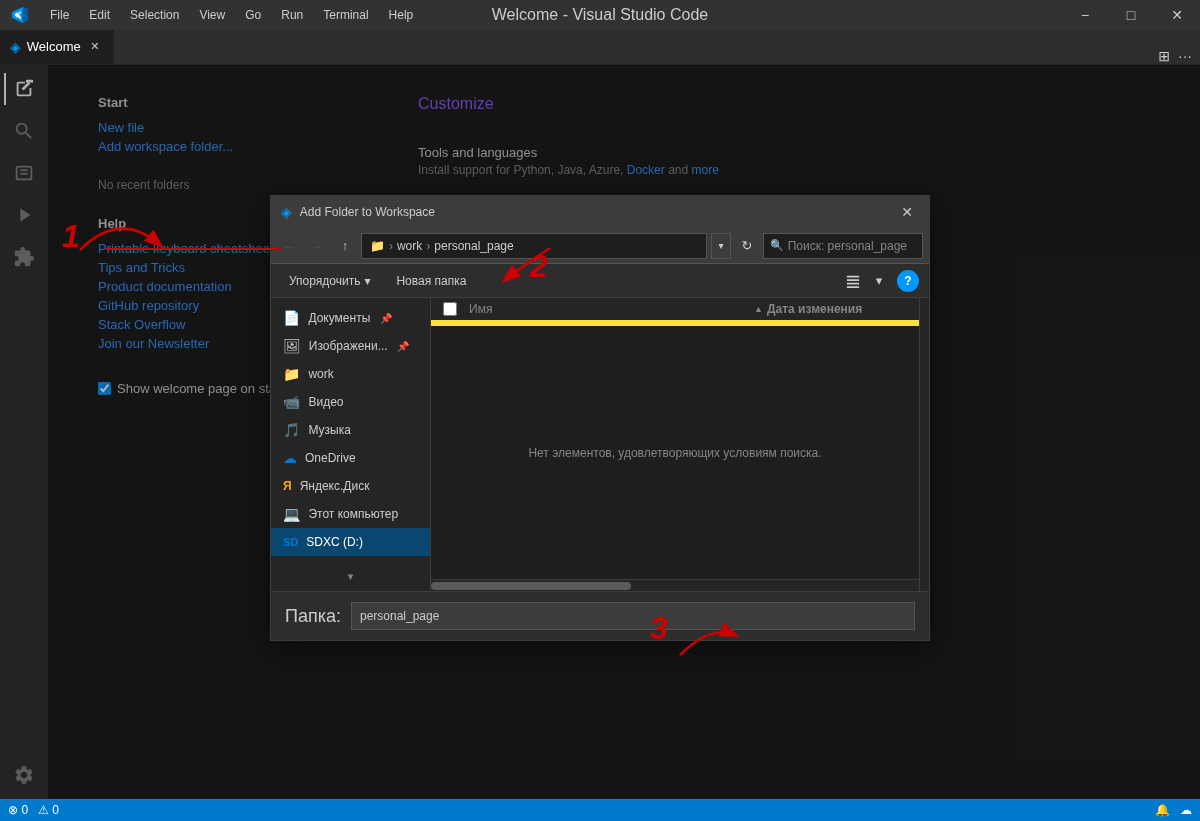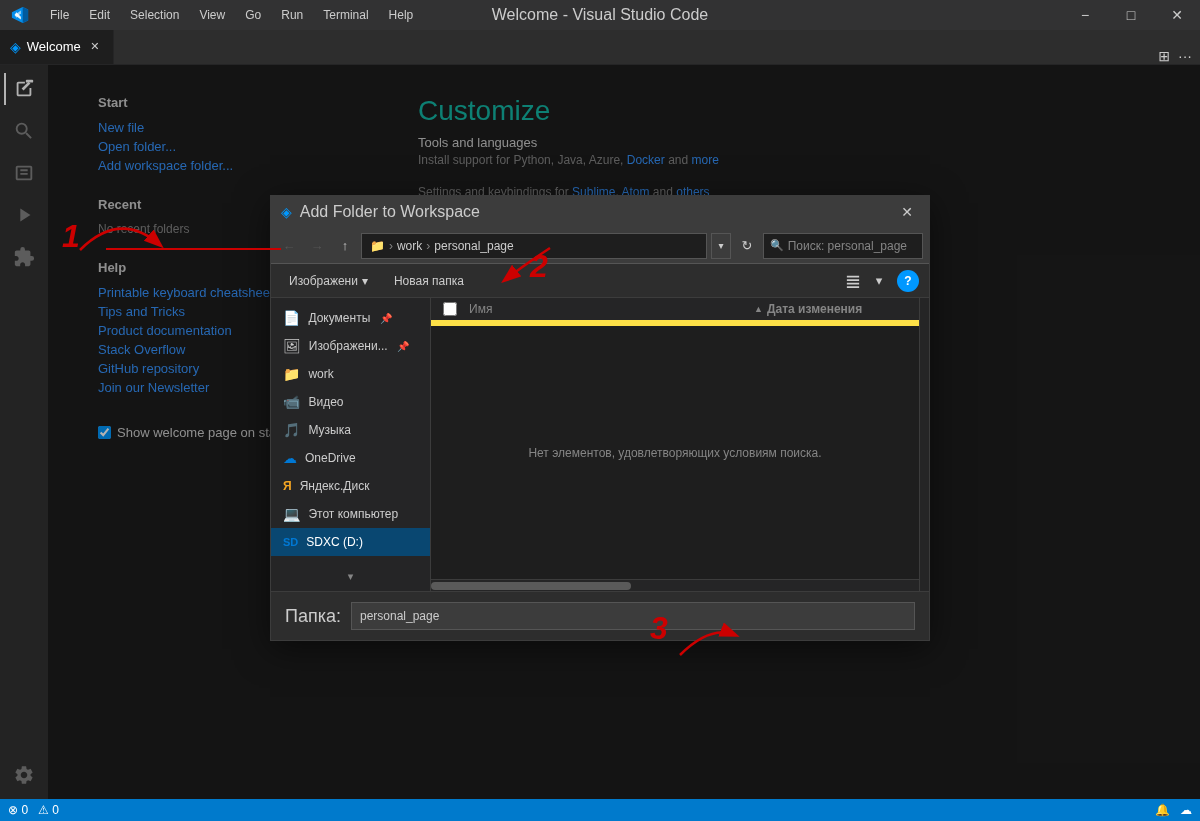--- a/index.html
+++ b/index.html
@@ -172,23 +172,23 @@
     }
 
     .section-title {
       font-size: 13px;
       font-weight: 600;
       color: #cccccc;
       margin-bottom: 10px;
       text-transform: capitalize;
     }
     .section-title-large {
-      font-size: 28px;
-      color: #14b8a6;
-      margin-bottom: 8px;
+      font-size: 16px;
+      color: #8b5cf6;
+      margin-bottom: 32px;
     }
 
     .link-item {
       display: block;
       color: #3794ff;
       text-decoration: none;
       margin-bottom: 4px;
       font-size: 13px;
       cursor: pointer;
     }
@@ -258,21 +258,21 @@
 
     .dialog-titlebar {
       height: 32px;
       background: #3c3c3c;
       display: flex;
       align-items: center;
       padding: 0 10px;
       gap: 8px;
     }
     .dialog-title-icon { color: #0098ff; font-size: 14px; }
-    .dialog-title-text { font-size: 16px; color: #cccccc; flex: 1; }
+    .dialog-title-text { font-size: 12px; color: #cccccc; flex: 1; }
     .dialog-close-btn {
       width: 24px;
       height: 24px;
       display: flex;
       align-items: center;
       justify-content: center;
       cursor: pointer;
       color: #cccccc;
       font-size: 14px;
       border-radius: 3px;
@@ -662,36 +662,34 @@
   </div>
 
   <div class="content-area">
     <div class="welcome-layout">
 
       <div>
 
         <div style="margin-bottom:24px;">
           <div class="section-title">Start</div>
           <a class="link-item">New file</a>
-          <a class="link-item">Open folder...</a>
           <a class="link-item">Add workspace folder...</a>
         </div>
 
         <div style="margin-bottom:24px;">
-          <div class="section-title">Recent</div>
           <div class="recent-empty">No recent folders</div>
         </div>
 
         <div>
           <div class="section-title">Help</div>
           <a class="link-item">Printable keyboard cheatsheet</a>
           <a class="link-item">Tips and Tricks</a>
           <a class="link-item">Product documentation</a>
+          <a class="link-item">GitHub repository</a>
           <a class="link-item">Stack Overflow</a>
-          <a class="link-item">GitHub repository</a>
           <a class="link-item">Join our Newsletter</a>
         </div>
 
         <div class="checkbox-row">
           <input type="checkbox" checked="" style="">
           <label class="checkbox-label">Show welcome page on startup</label>
         </div>
       </div>
 
       <div>
@@ -761,21 +759,21 @@
       <div class="path-chevron">▾</div>
       <div class="addr-refresh-btn">↻</div>
       <div class="search-box">
         <span class="search-icon-sm">🔍</span>
         <span class="search-text">Поиск: personal_page</span>
       </div>
     </div>
 
     <div class="dialog-toolbar">
       <button class="toolbar-btn">
-        <span>Изображени</span>
+        <span>Упорядочить</span>
         <span>▾</span>
       </button>
       <button class="new-folder-btn">Новая папка</button>
       <div class="view-btn">
         <div class="view-icon-btn">
           <svg width="14" height="14" viewBox="0 0 16 16" fill="currentColor">
             <rect x="1" y="2" width="14" height="2"></rect>
             <rect x="1" y="6" width="14" height="2"></rect>
             <rect x="1" y="10" width="14" height="2"></rect>
             <rect x="1" y="14" width="14" height="2"></rect>

